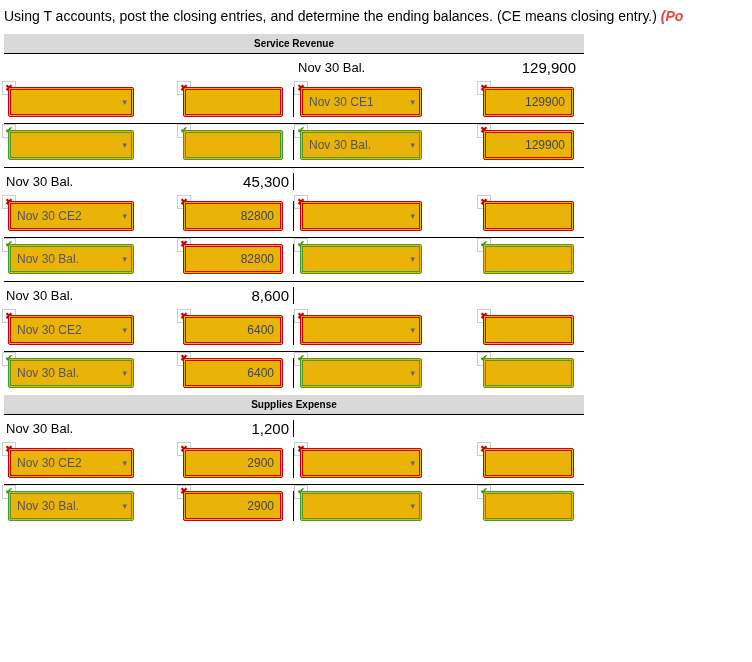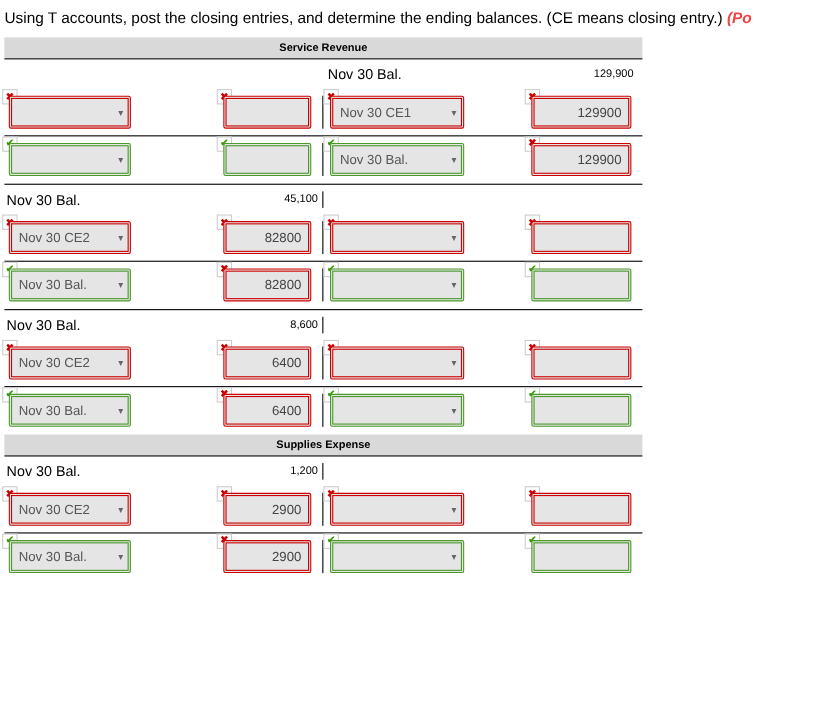--- a/index.html
+++ b/index.html
@@ -47,21 +47,21 @@
     display: flex;
     align-items: center;
     height: 100%;
   }
   .t-left { border-right: 1px solid #000; }
   .t-left .label-col { flex: 1; padding-left: 2px; display:flex; align-items:center; }
   .t-left .val-col { width: 88px; text-align: right; padding-right: 4px; display:flex; justify-content:flex-end; align-items:center;}
   .t-right .label-col { flex: 1; padding-left: 4px; display:flex; align-items:center;}
   .t-right .val-col { width: 100px; text-align: right; padding-right: 8px; display:flex; justify-content:flex-end; align-items:center;}
   .plain-text-label { font-size: 13px; }
-  .plain-text-val { font-size: 10px; }
+  .plain-text-val { font-size: 15px; }
 
   
   .field-wrap {
     position: relative;
     display: inline-block;
   }
   .status-icon {
     position: absolute;
     top: -6px;
     left: -6px;
@@ -81,21 +81,21 @@
   }
   .status-icon.wrong::before { content: "✖"; font-size:9px;}
   .status-icon.correct {
     color: #390;
   }
   .status-icon.correct::before { content: "✔"; font-size:9px;}
 
   .field {
     height: 30px;
     border-radius: 2px;
-    background: #e5e5e5;
+    background: #eab308;
     display: flex;
     align-items: center;
     font-size: 12px;
     color: #555;
     position: relative;
   }
   .field.wrong {
     border: 3px double #c00;
   }
   .field.correct {
@@ -112,22 +112,22 @@
     top: 50%;
     transform: translateY(-50%);
     font-size: 9px;
     color: #666;
   }
   .field.num {
     padding: 0 6px;
     justify-content: flex-end;
     color: #444;
   }
-  .w-lbl-left { width: 111px; }
-  .w-val-left { width: 80px; }
+  .w-lbl-left { width: 126px; }
+  .w-val-left { width: 100px; }
   .w-lbl-right { width: 122px; }
   .w-val-right { width: 91px; }
   .gap-left-label { margin-left: 2px; }
   .gap-left-val { margin-right: 6px; }
   .gap-right-label { margin-left: 2px; }
   .gap-right-val { margin-right: 2px; }
   .divider-line {
     border-top: 1px solid #888;
   }
 </style>
@@ -216,21 +216,21 @@
         </div>
       </div>
     </div>
     <div class="t-account">
       <div class="t-row bordered-top">
         <div class="t-left">
           <div class="label-col">
             <span class="plain-text-label">Nov 30 Bal.</span>
           </div>
           <div class="val-col">
-            <span class="plain-text-val">45,100</span>
+            <span class="plain-text-val">45,300</span>
           </div>
         </div>
         <div class="t-right">
           <div class="label-col"></div>
           <div class="val-col"></div>
         </div>
       </div>
       <div class="t-row" style="min-height: 42px;">
         <div class="t-left">
           <div class="label-col">

